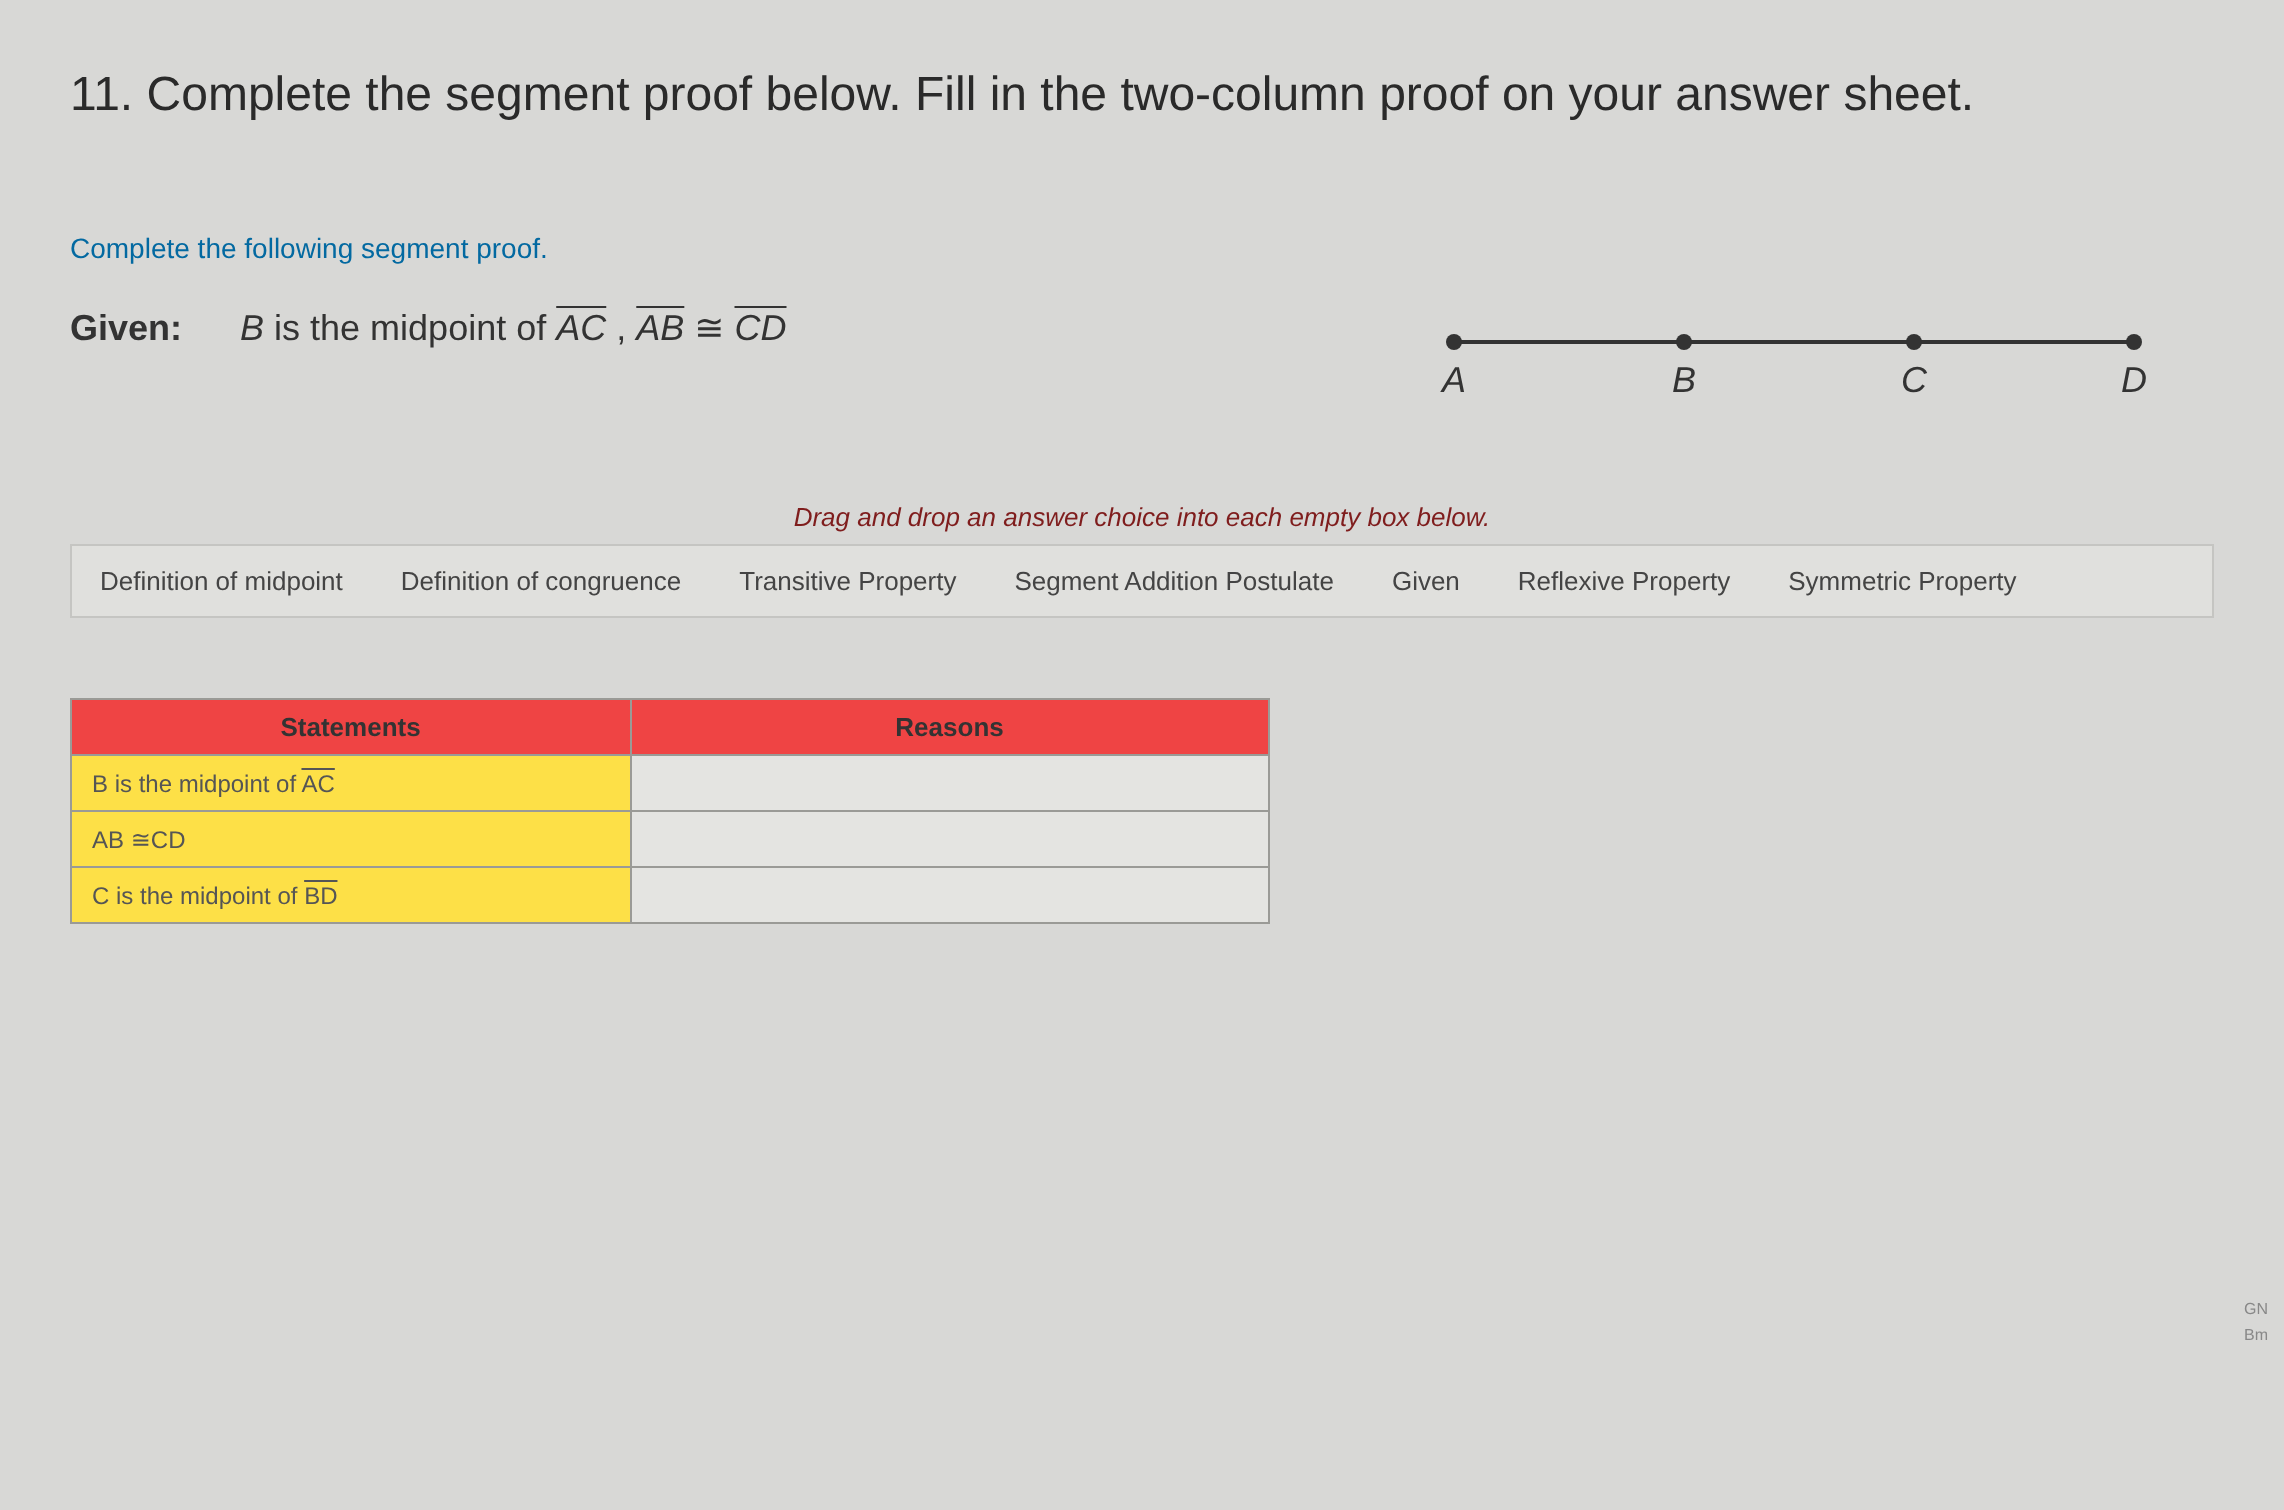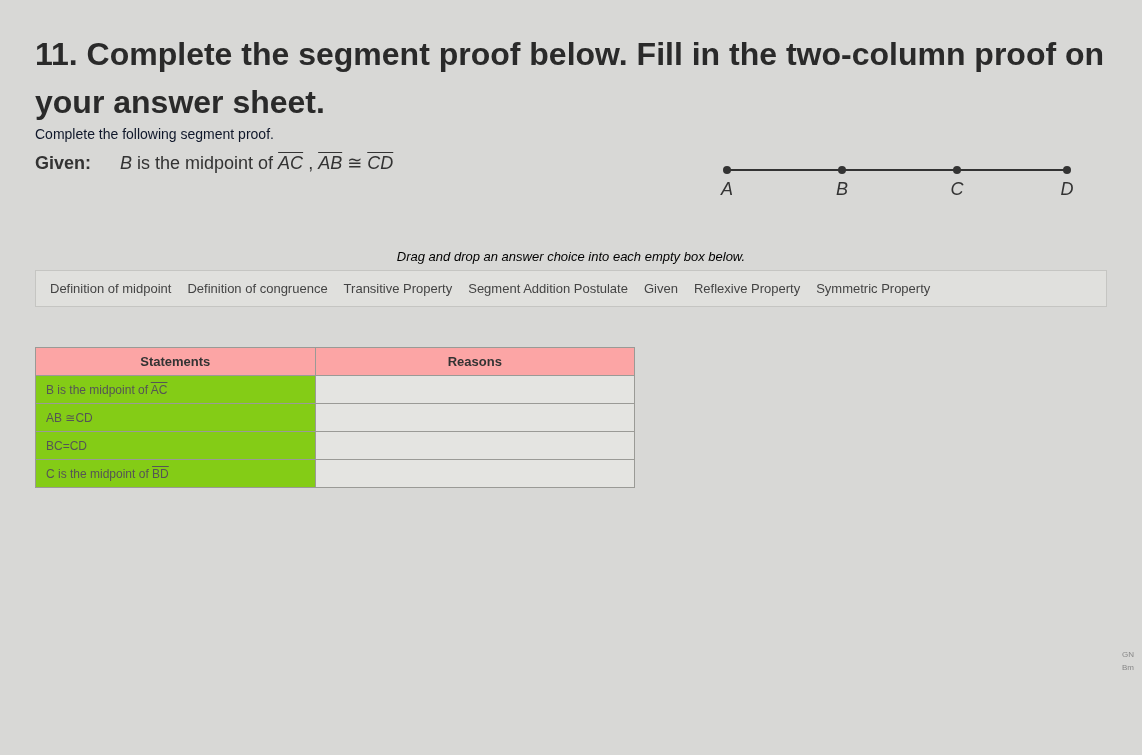--- a/index.html
+++ b/index.html
@@ -10,29 +10,29 @@
     body {
       background: #d8d8d6;
       font-family: Arial, Helvetica, sans-serif;
       width: 1142px;
       height: 755px;
       padding: 30px 35px;
       position: relative;
       color: #333;
     }
     .question-header {
-      font-size: 32px;
+      font-size: 24px;
       color: #2a2a2a;
       line-height: 1.5;
-      font-weight: bold;
+      margin-bottom: 50px;
     }
     .instruction {
       font-size: 14px;
-      color: #0f172a;
-      margin-bottom: 5px;
+      color: #0369a1;
+      margin-bottom: 16px;
     }
     .given-prove-row {
       display: flex;
       align-items: flex-start;
       justify-content: space-between;
       margin-bottom: 40px;
       gap: 48px;
     }
     .given-prove {
       font-size: 18px;
@@ -50,59 +50,59 @@
     .italic {
       font-style: italic;
     }
     .diagram {
       margin-top: 8px;
       margin-right: 30px;
     }
     .drag-instruction {
       text-align: center;
       font-size: 13px;
-      color: #000000;
+      color: #7f1d1d;
       font-style: italic;
       margin-bottom: 6px;
     }
     .answer-bank {
       background: #e0e0dd;
       border: 1px solid #c5c5c2;
       padding: 10px 14px;
       display: flex;
       flex-wrap: wrap;
-      gap: 16px;
+      gap: 29px;
       margin-bottom: 40px;
       font-size: 13px;
       color: #444;
     }
     .answer-choice {
       cursor: grab;
       white-space: nowrap;
     }
     .proof-table {
       border-collapse: collapse;
       width: 600px;
     }
     .proof-table th {
-      background: #fca5a5;
+      background: #ef4444;
       border: 1px solid #9a9a96;
       padding: 6px 10px;
       font-size: 13px;
       color: #333;
       font-weight: bold;
       text-align: center;
     }
     .proof-table td {
       border: 1px solid #9a9a96;
       padding: 6px 10px;
       font-size: 12px;
       color: #555;
       height: 28px;
-      background: #84cc16;
+      background: #fde047;
     }
     .proof-table td.statement {
       width: 280px;
     }
     .proof-table td.reason {
       width: 320px;
       background: #e4e4e1;
     }
     .bottom-right {
       position: absolute;
@@ -170,24 +170,20 @@
   <tbody>
     <tr>
       <td class="statement"><span>B is the midpoint of </span><span class="seg-overline">AC</span></td>
       <td class="reason"></td>
     </tr>
     <tr>
       <td class="statement">AB ≅CD</td>
       <td class="reason"></td>
     </tr>
     <tr>
-      <td class="statement">BC=CD</td>
-      <td class="reason"></td>
-    </tr>
-    <tr>
       <td class="statement"><span>C is the midpoint of </span><span class="seg-overline">BD</span></td>
       <td class="reason"></td>
     </tr>
   </tbody>
 </table>
 
 <div class="bottom-right">
   <div>GN</div>
   <div>Bm</div>
 </div>

